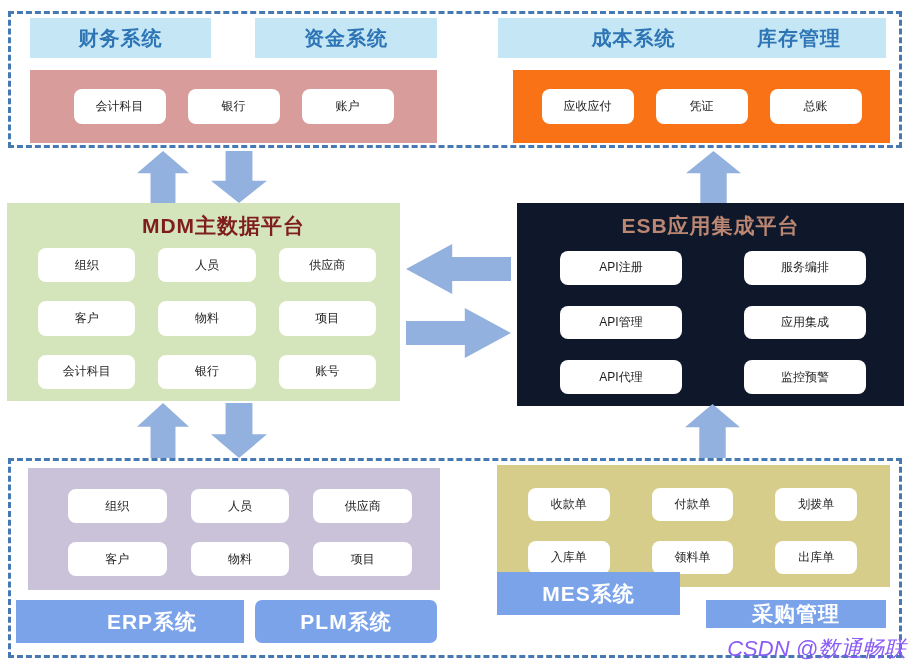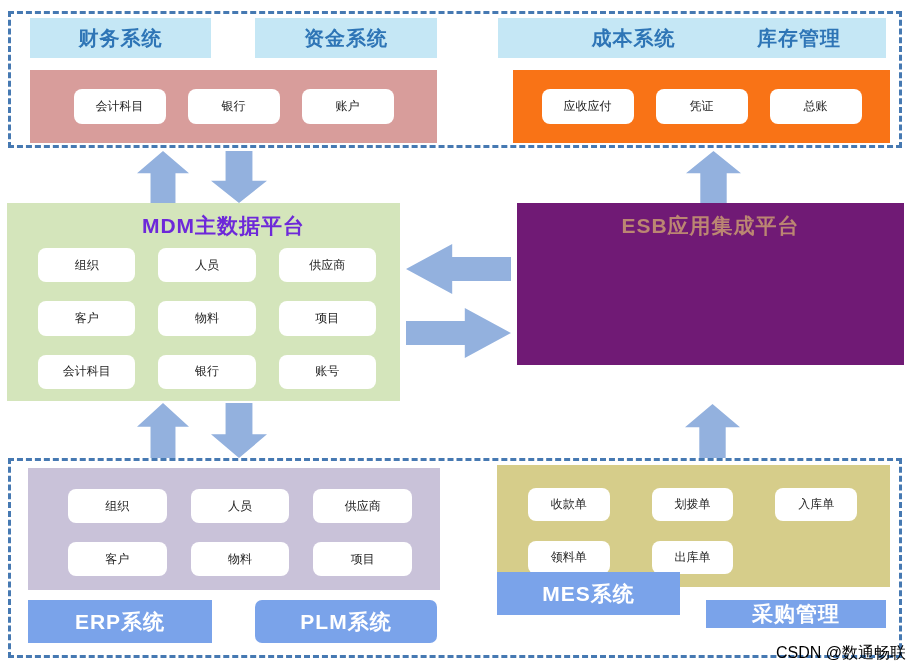--- a/index.html
+++ b/index.html
@@ -23,21 +23,21 @@
 
   .arrow{position:absolute;background:#93b1de;}
   .arrow-up2{clip-path:polygon(50% 0%,100% 43%,74% 43%,74% 100%,26% 100%,26% 43%,0% 43%);}
   .arrow-down{clip-path:polygon(26% 0%,74% 0%,74% 57%,100% 57%,50% 100%,0% 57%,26% 57%);}
   .arrow-left{clip-path:polygon(0% 50%,44% 0%,44% 26%,100% 26%,100% 74%,44% 74%,44% 100%);}
   .arrow-right{clip-path:polygon(0% 26%,56% 26%,56% 0%,100% 50%,56% 100%,56% 74%,0% 74%);}
 
   .bottom-header{position:absolute;background:#7aa3ea;color:#ffffff;font-weight:bold;font-size:21px;
     display:flex;align-items:center;justify-content:center;letter-spacing:1px;}
 
-  .watermark{position:absolute;color:#000000;font-size:16px;z-index:5;}
+  .watermark{position:absolute;color:#8b5cf6;font-size:22px;z-index:5;font-style:italic;}
 </style>
 </head>
 <body>
 
 <div id="canvas">
 
   <div class="dashed-box" style="left:8px;top:11px;width:894px;height:137px;"></div>
 
   <div class="sys-header" style="left:255px;top:18px;width:182px;height:40px;">资金系统</div>
   <div class="sys-header" style="left:30px;top:18px;width:181px;height:40px;">财务系统</div>
@@ -54,36 +54,44 @@
     <div class="chip pad">应收应付</div>
     <div class="chip pad">凭证</div>
     <div class="chip pad">总账</div>
   </div>
 
   <div class="arrow arrow-up2" style="left:137px;top:151px;width:52px;height:52px;"></div>
   <div class="arrow arrow-down" style="left:211px;top:151px;width:56px;height:52px;"></div>
   <div class="arrow arrow-up2" style="left:686px;top:151px;width:55px;height:52px;"></div>
 
   <div class="platform-box" style="left:7px;top:203px;width:393px;height:198px;background:#d4e5bb;">
-    <div class="platform-title" style="color:#6d28d9;margin-left:40px;">MDM主数据平台</div>
+    <div class="platform-title" style="color:#7f1d1d;margin-left:40px;">MDM主数据平台</div>
     <div class="chip-grid" style="left:31px;right:24px;top:45px;bottom:12px;grid-template-columns:repeat(3,1fr);gap:19px 23px;">
       <div class="chip">组织</div>
       <div class="chip">人员</div>
       <div class="chip">供应商</div>
       <div class="chip">客户</div>
       <div class="chip">物料</div>
       <div class="chip">项目</div>
       <div class="chip">会计科目</div>
       <div class="chip">银行</div>
       <div class="chip">账号</div>
     </div>
   </div>
 
-  <div class="platform-box" style="left:517px;top:203px;width:387px;height:162px;background:#701a75;">
+  <div class="platform-box" style="left:517px;top:203px;width:387px;height:203px;background:#0f172a;">
     <div class="platform-title" style="color:#bb8672;">ESB应用集成平台</div>
+    <div class="chip-grid" style="left:43px;right:38px;top:48px;bottom:12px;grid-template-columns:repeat(2,1fr);gap:21px 62px;">
+      <div class="chip">API注册</div>
+      <div class="chip">服务编排</div>
+      <div class="chip">API管理</div>
+      <div class="chip">应用集成</div>
+      <div class="chip">API代理</div>
+      <div class="chip">监控预警</div>
+    </div>
   </div>
 
   <div class="arrow arrow-left" style="left:406px;top:244px;width:105px;height:50px;"></div>
   <div class="arrow arrow-right" style="left:406px;top:308px;width:105px;height:50px;"></div>
 
   <div class="arrow arrow-up2" style="left:137px;top:403px;width:52px;height:55px;"></div>
   <div class="arrow arrow-down" style="left:211px;top:403px;width:56px;height:55px;"></div>
   <div class="arrow arrow-up2" style="left:685px;top:404px;width:55px;height:54px;"></div>
 
   <div class="dashed-box" style="left:8px;top:458px;width:894px;height:200px;"></div>
@@ -95,27 +103,28 @@
       <div class="chip">供应商</div>
       <div class="chip">客户</div>
       <div class="chip">物料</div>
       <div class="chip">项目</div>
     </div>
   </div>
 
   <div class="platform-box" style="left:497px;top:465px;width:393px;height:122px;background:#d6cd8a;">
     <div class="chip-grid" style="left:31px;right:33px;top:23px;bottom:13px;grid-template-columns:repeat(3,1fr);gap:20px 42px;">
       <div class="chip">收款单</div>
+      <div class="chip">付款单</div>
       <div class="chip">划拨单</div>
       <div class="chip">入库单</div>
       <div class="chip">领料单</div>
       <div class="chip">出库单</div>
     </div>
   </div>
 
-  <div class="bottom-header" style="left:28px;top:600px;width:184px;height:43px;">ERP系统</div>
+  <div class="bottom-header" style="left:16px;top:600px;width:184px;height:43px;padding-left:44px;">ERP系统</div>
   <div class="bottom-header" style="left:255px;top:600px;width:182px;height:43px;border-radius:7px;">PLM系统</div>
   <div class="bottom-header" style="left:497px;top:572px;width:183px;height:43px;">MES系统</div>
   <div class="bottom-header" style="left:706px;top:600px;width:180px;height:28px;">采购管理</div>
 
   <div class="watermark" style="right:6px;bottom:5px;">CSDN @数通畅联</div>
 
 </div>
 
 </body></html>

